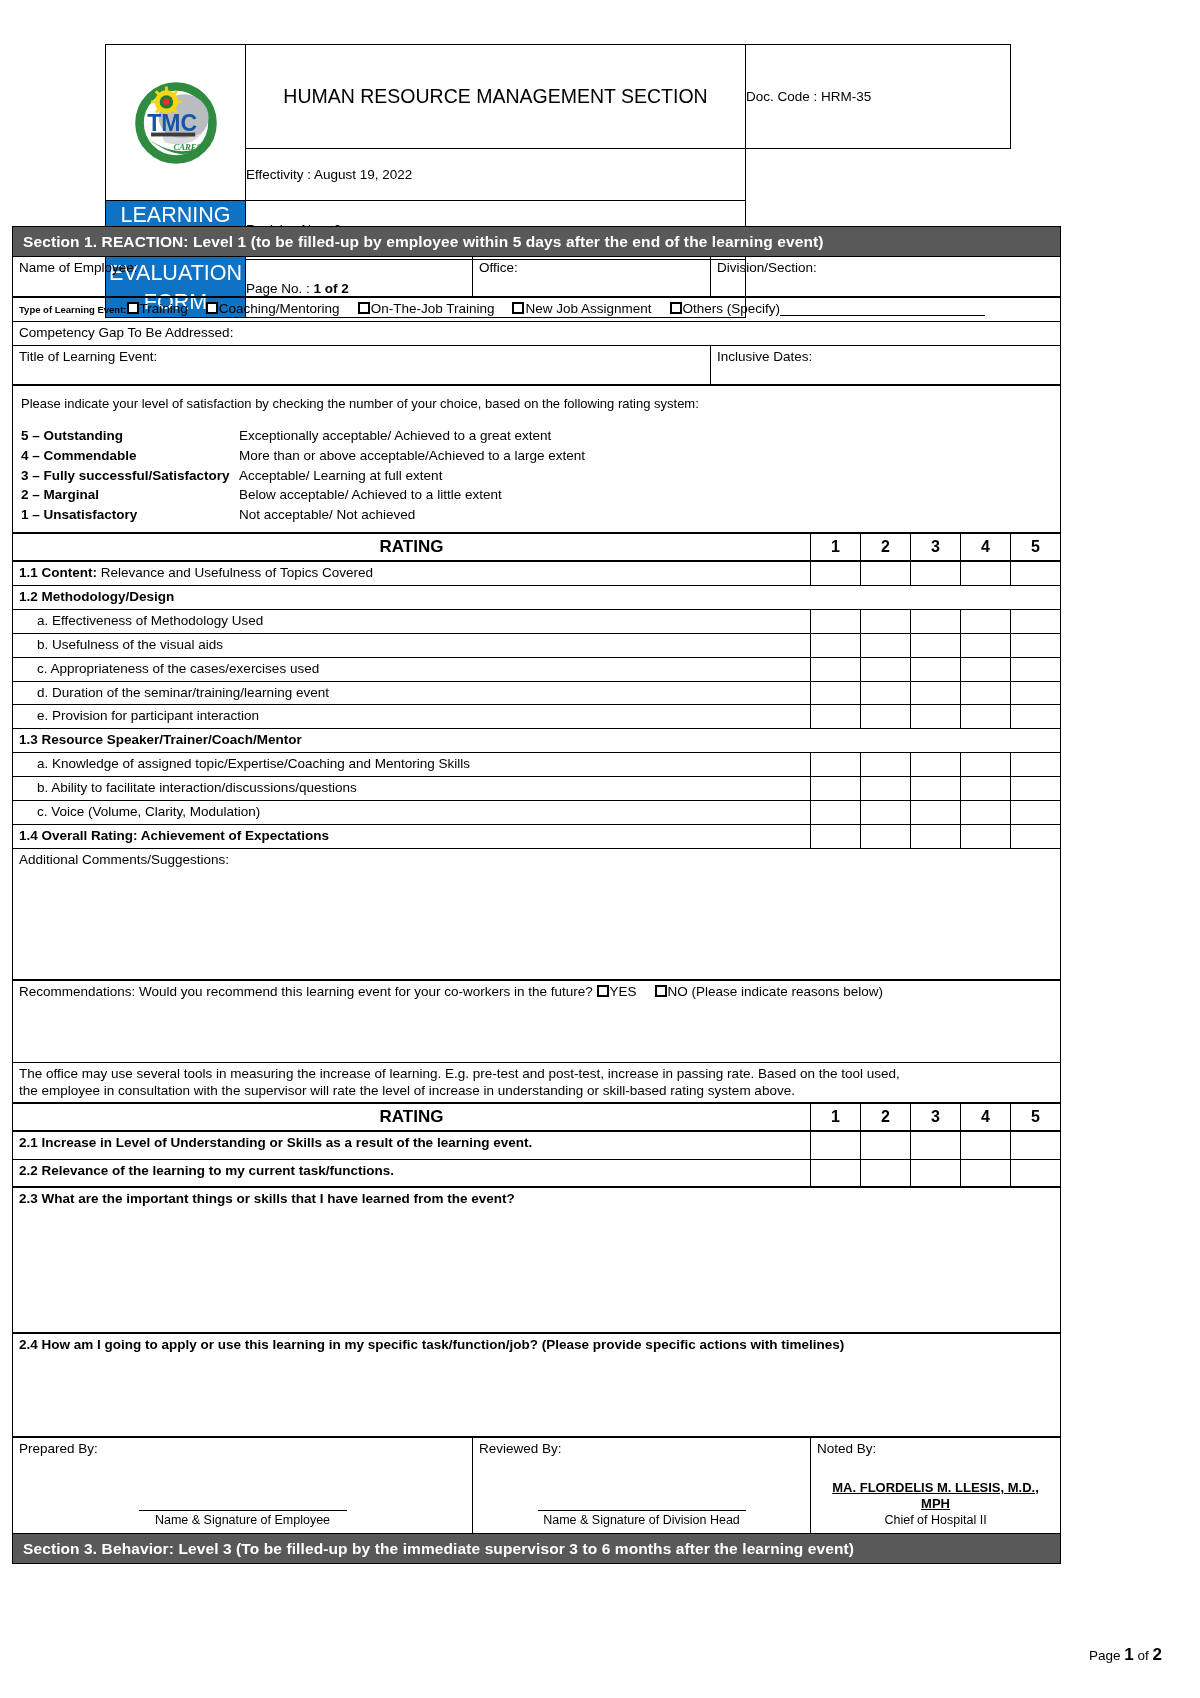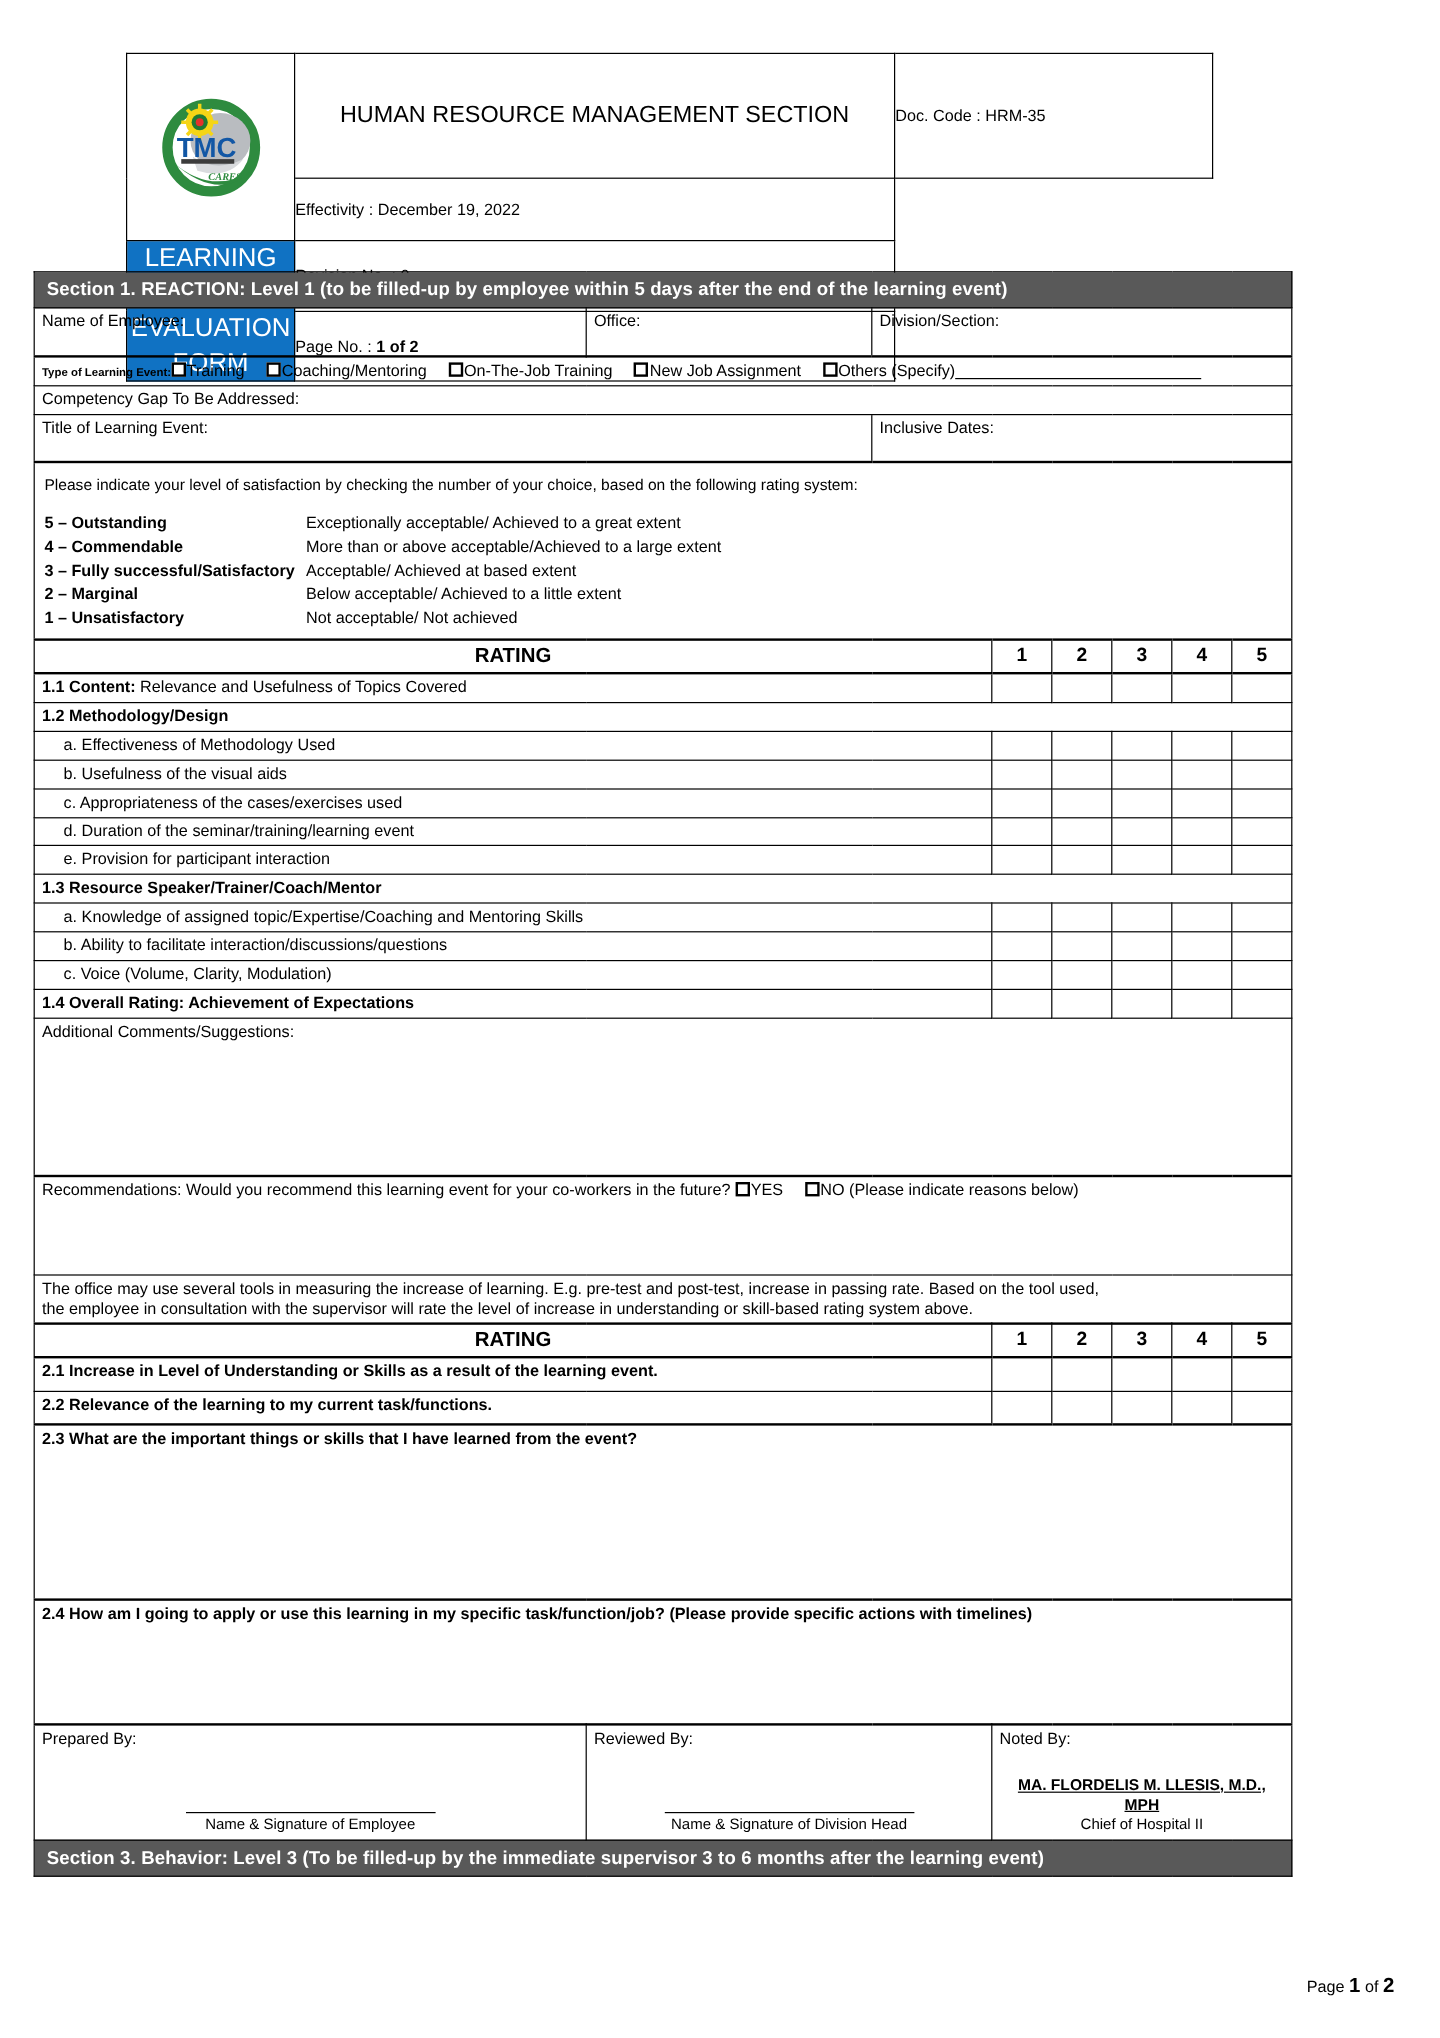--- a/index.html
+++ b/index.html
@@ -61,21 +61,21 @@
     width: 96px;
     height: 96px;
     margin: 0 auto;
     position: relative;
   }
   .logo svg { display: block; }
 
   
   .form {
     position: absolute;
-    left: 28px;
+    left: 12px;
     top: 226px;
     width: 1048px;
   }
   table.f {
     border-collapse: collapse;
     width: 100%;
     table-layout: fixed;
   }
   table.f td {
     border: 1.2px solid #000;
@@ -217,21 +217,21 @@
 
             <path d="M16 62 q34 30 70 8 q-30 28 -70 -8 z" fill="#2e8b3f"></path>
             <text x="62" y="78" font-family="Liberation Serif, serif" font-size="9" font-style="italic" font-weight="bold" fill="#2e8b3f" text-anchor="middle">CARES</text>
           </svg>
         </div>
       </td>
       <td class="title-cell">HUMAN RESOURCE MANAGEMENT SECTION</td>
       <td class="meta-cell">Doc. Code : HRM-35</td>
     </tr>
     <tr>
-      <td class="meta-cell">Effectivity : December 19, 2022</td>
+      <td class="meta-cell">Effectivity : August 19, 2022</td>
     </tr>
     <tr>
       <td class="title-cell blue" rowspan="2">LEARNING EVENT EVALUATION FORM</td>
       <td class="meta-cell">Revision No. : 0</td>
     </tr>
     <tr>
       <td class="meta-cell"><span>Page No.  : </span><b>1 of 2</b></td>
     </tr>
   </tbody>
     </table>
@@ -282,21 +282,21 @@
         <div class="legend-row">
           <div class="legend-key">5 – Outstanding</div>
           <div class="legend-val">Exceptionally acceptable/ Achieved to a great extent</div>
         </div>
         <div class="legend-row">
           <div class="legend-key">4 – Commendable</div>
           <div class="legend-val">More than or above acceptable/Achieved to a large extent</div>
         </div>
         <div class="legend-row">
           <div class="legend-key">3 – Fully successful/Satisfactory</div>
-          <div class="legend-val">Acceptable/ Achieved at based extent</div>
+          <div class="legend-val">Acceptable/ Learning at full extent</div>
         </div>
         <div class="legend-row">
           <div class="legend-key">2 – Marginal</div>
           <div class="legend-val">Below acceptable/ Achieved to a little extent</div>
         </div>
         <div class="legend-row">
           <div class="legend-key">1 – Unsatisfactory</div>
           <div class="legend-val">Not acceptable/ Not achieved</div>
         </div>
       </td>

